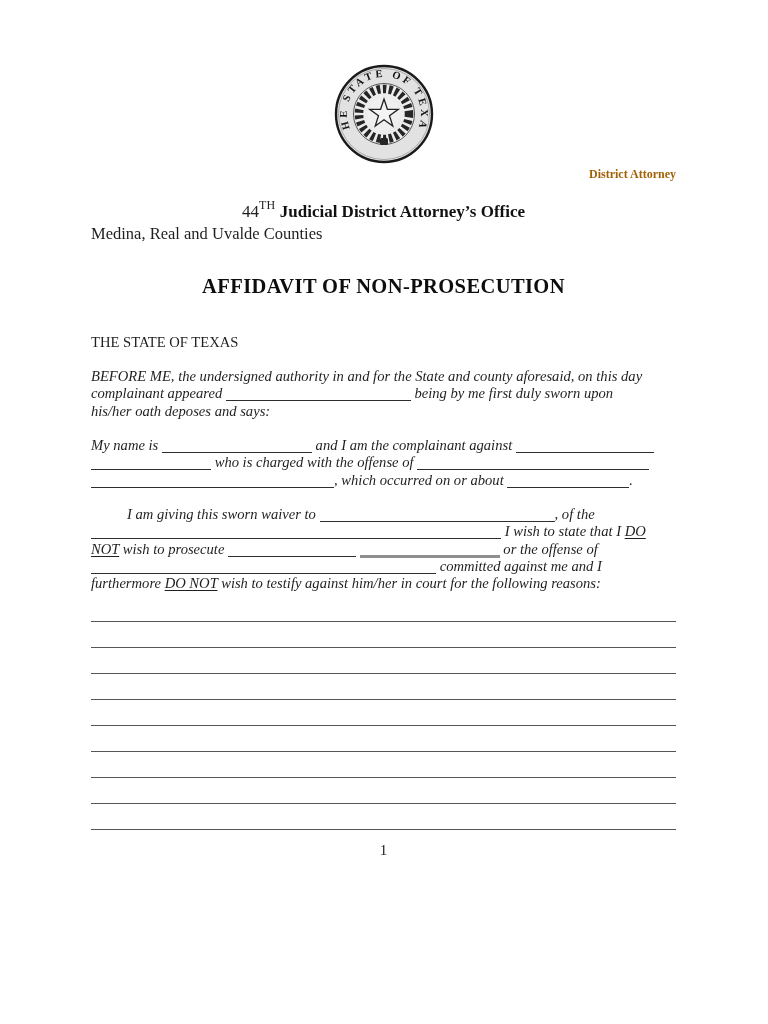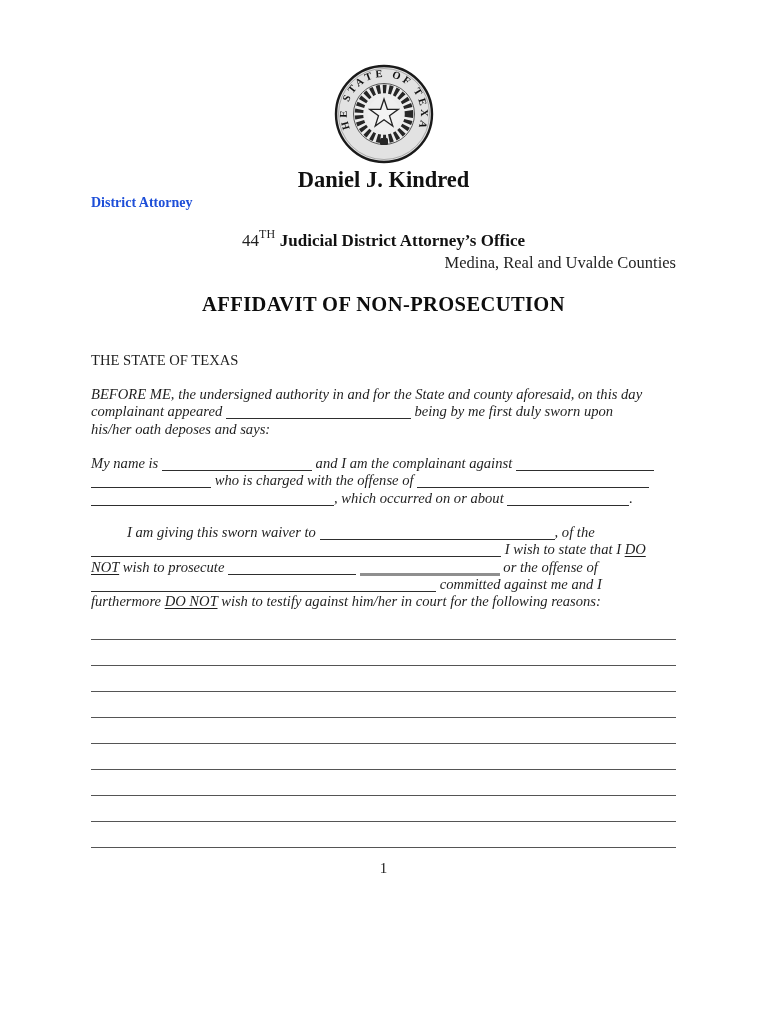--- a/index.html
+++ b/index.html
@@ -7,26 +7,26 @@
   .page {
     width: 768px; height: 1024px; margin: 0 auto; background: #fff;
     font-family: "Liberation Serif", "DejaVu Serif", serif;
     color: #1f1f1f; overflow: hidden; position: relative;
   }
   .content { padding: 0 92px 0 91px; }
 
   
   .seal-wrap { text-align: center; padding-top: 64px; line-height: 0; }
   .attorney-name { text-align: center; font-weight: bold; font-size: 22.5px; line-height: 27px; margin-top: 2px; color: #111; }
-  .attorney-title { text-align: left; font-weight: bold; font-size: 14px; line-height: 20px; color: #1d4ed8; }
+  .attorney-title { text-align: right; font-weight: bold; font-size: 12px; line-height: 20px; color: #a16207; }
   .office-line { text-align: center; font-size: 17px; line-height: 22px; margin-top: 11px; }
   .office-line b { color: #111; margin-top: 28px; }
   .office-line sup { font-size: 12px; position: relative; top: -1px; letter-spacing: .3px; }
-  .office-counties { text-align: right; font-size: 16.5px; line-height: 22px; }
-  .doc-title { text-align: center; font-weight: bold; font-size: 20.5px; line-height: 24px; margin-top: 18px; letter-spacing: .4px; color: #0d0d0d; }
+  .office-counties { text-align: left; font-size: 16.5px; line-height: 22px; }
+  .doc-title { text-align: center; font-weight: bold; font-size: 20.5px; line-height: 24px; margin-top: 29px; letter-spacing: .4px; color: #0d0d0d; }
 
   
   .docbody { margin-top: 36px; font-size: 14.6px; line-height: 17.35px; }
   .docbody .line { margin: 0 0 17px; white-space: nowrap; }
   .docbody p { margin: 0 0 17px; white-space: nowrap; font-style: italic; }
   .blank { display: inline-block; height: 13px; border-bottom: 1.6px solid #2e2e2e; vertical-align: -3px; }
   .blank.gray { border-bottom: 3px solid #8f8f8f; vertical-align: -4px; }
   .sp { display: inline-block; }
   .u { text-decoration: underline; text-underline-offset: 2px; }
 
@@ -52,21 +52,20 @@
           <textPath href="#sealArc" startOffset="50%" text-anchor="middle">THE STATE OF TEXAS</textPath>
         </text>
         <circle cx="50" cy="50" r="30.5" fill="#ececec" stroke="#444" stroke-width="0.9"></circle>
         <circle cx="50" cy="50" r="25" fill="none" stroke="#262626" stroke-width="8.5" stroke-dasharray="3.5 2.6"></circle>
         <rect x="46" y="74" width="8" height="7" rx="1.5" fill="#262626"></rect>
         <circle cx="50" cy="50" r="16.5" fill="#efefef"></circle>
         <polygon points="50,35 53.4,45.3 64.3,45.4 55.5,51.8 58.8,62.1 50,55.8 41.2,62.1 44.5,51.8 35.7,45.4 46.6,45.3" fill="#f4f4f4" stroke="#222" stroke-width="1.3"></polygon>
       </svg>
     </div>
 
-    <div class="attorney-name">Daniel J. Kindred</div>
     <div class="attorney-title">District Attorney</div>
     <div class="office-line"><span>44</span><sup>TH</sup><b> Judicial District Attorney’s Office</b></div>
     <div class="office-counties">Medina, Real and Uvalde Counties</div>
 
     <div class="doc-title">AFFIDAVIT OF NON-PROSECUTION</div>
 
     <div class="docbody">
       <div class="line">THE STATE OF TEXAS</div>
 
       <p><span>BEFORE ME, the undersigned authority in and for the State and county aforesaid, on this day</span><br><span>complainant appeared </span><span class="blank" style="width: 185px;"></span><span> being by me first duly sworn upon</span><br><span>his/her oath deposes and says:</span></p>

